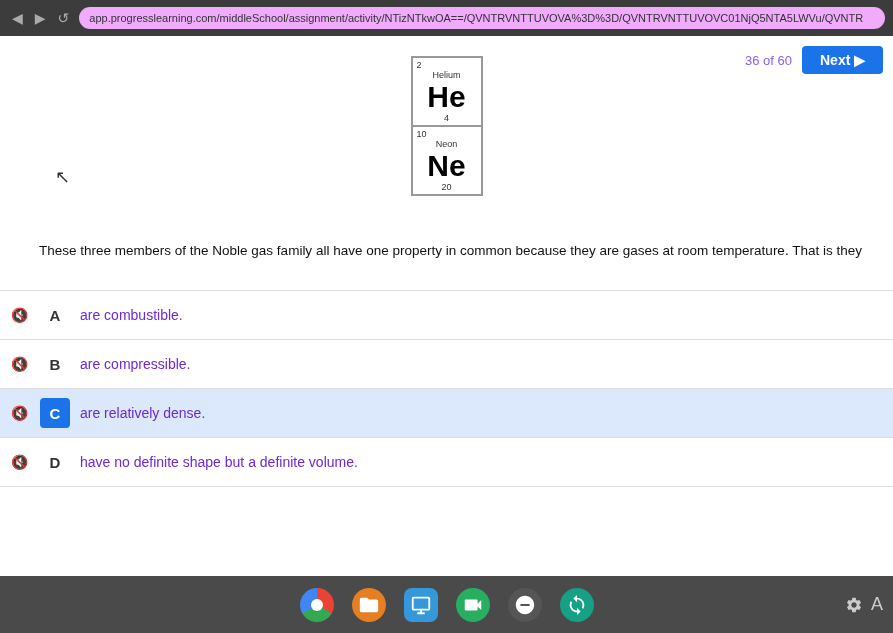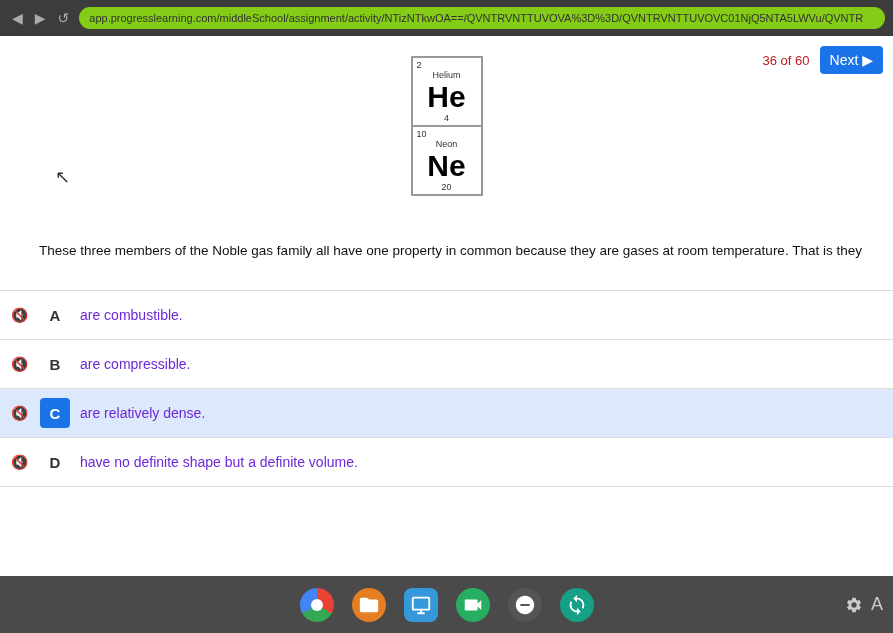--- a/index.html
+++ b/index.html
@@ -20,21 +20,21 @@
       gap: 4px;
     }
     .nav-icon {
       color: #aaa;
       font-size: 14px;
       cursor: pointer;
       padding: 2px 4px;
     }
     .url-bar {
       flex: 1;
-      background: #84cc16;
+      background: #f0abfc;
       border-radius: 12px;
       height: 22px;
       display: flex;
       align-items: center;
       padding: 0 10px;
       font-size: 11px;
       color: #333;
       overflow: hidden;
       white-space: nowrap;
     }
@@ -50,30 +50,30 @@
     .top-right {
       position: absolute;
       top: 10px;
       right: 10px;
       display: flex;
       align-items: center;
       gap: 10px;
     }
     .progress-text {
       font-size: 13px;
-      color: #b91c1c;
+      color: #8b5cf6;
     }
     .next-button {
       background: #1a73e8;
       color: #fff;
       border: none;
-      padding: 6px 10px;
+      padding: 6px 18px;
       border-radius: 4px;
       font-size: 14px;
-      font-weight: normal;
+      font-weight: bold;
       cursor: pointer;
       display: flex;
       align-items: center;
       gap: 4px;
     }
 
     
     .periodic-display {
       position: absolute;
       top: 20px;

